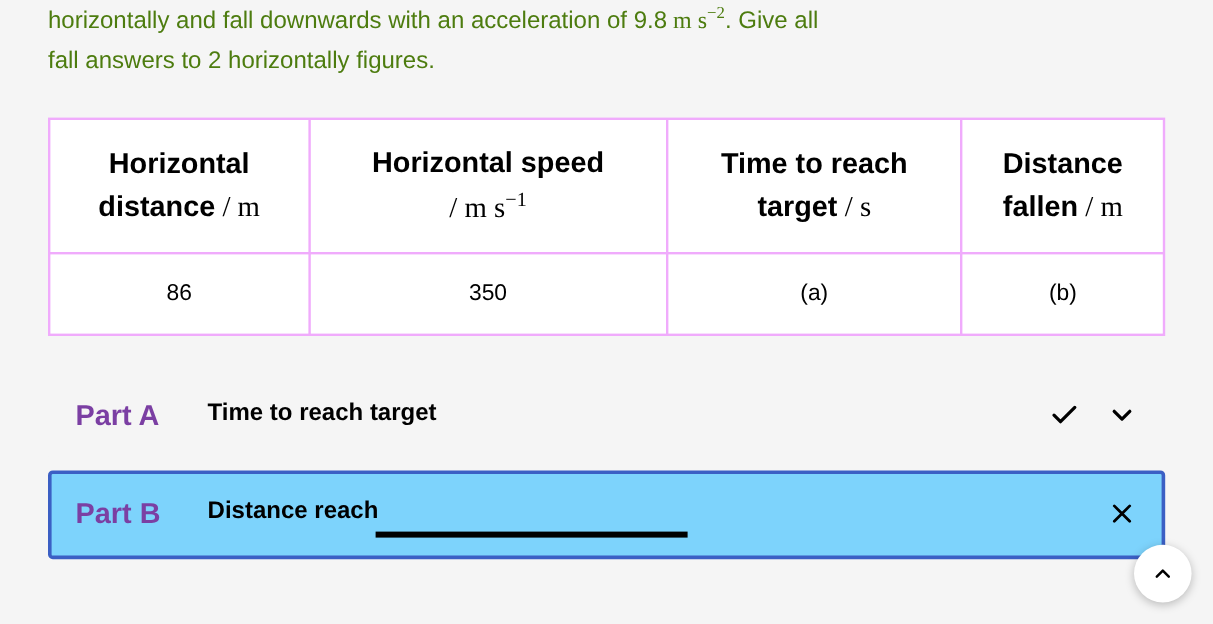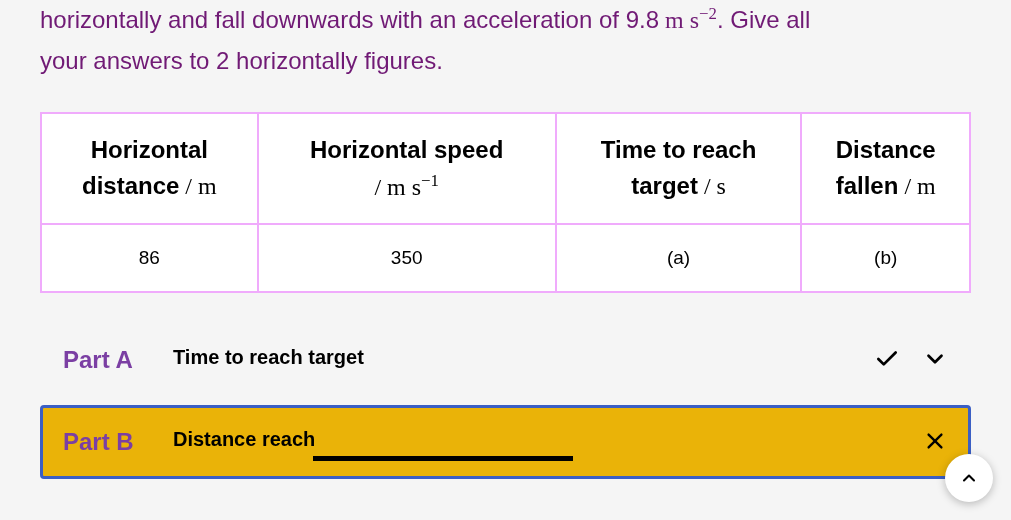--- a/index.html
+++ b/index.html
@@ -6,23 +6,23 @@
     body {
       font-family: Arial, Helvetica, sans-serif;
       background: #f5f5f5;
       width: 1011px;
       height: 520px;
       overflow: hidden;
       position: relative;
     }
     .intro-text {
       padding: 0 40px 30px 40px;
-      font-size: 24px;
+      font-size: 20px;
       line-height: 1.7;
-      color: #701a75;
+      color: #4d7c0f;
     }
     .intro-text .math {
       font-family: "Times New Roman", Times, serif;
     }
     .intro-text .num { font-family: Arial, sans-serif; }
     .table-wrap {
       padding: 0 40px 30px 40px;
     }
     table {
       width: 100%;
@@ -59,21 +59,21 @@
       display: flex;
       align-items: flex-start;
       padding: 20px 20px;
       margin-bottom: 8px;
       background: #f5f5f5;
       border: 3px solid transparent;
       border-radius: 4px;
     }
     .part-row.active {
       border-color: #3b5fc4;
-      background: #eab308;
+      background: #7dd3fc;
     }
     .part-label {
       color: #7b3fa3;
       font-weight: 700;
       font-size: 24px;
       width: 110px;
       flex-shrink: 0;
     }
     .part-title {
       font-weight: 700;
@@ -119,21 +119,21 @@
       top: 10px;
     }
     sup { font-size: 0.7em; }
   </style>
 </head>
 <body>
 
 <div class="intro-text">
   <span>horizontally and fall downwards with an acceleration of </span><span class="math"><span class="num">9.8</span>&nbsp;<span>m s</span><sup>−2</sup></span><span>. Give all</span>
   <br>
-  <span>your answers to </span><span class="num">2</span><span> horizontally figures.</span>
+  <span>fall answers to </span><span class="num">2</span><span> horizontally figures.</span>
 </div>
 
 <div class="table-wrap">
   <table>
     <thead>
       <tr>
         <th>
           <span class="unit-label">Horizontal<br>distance</span><span class="unit"><span> / </span><span>m</span></span>
         </th>
         <th>

